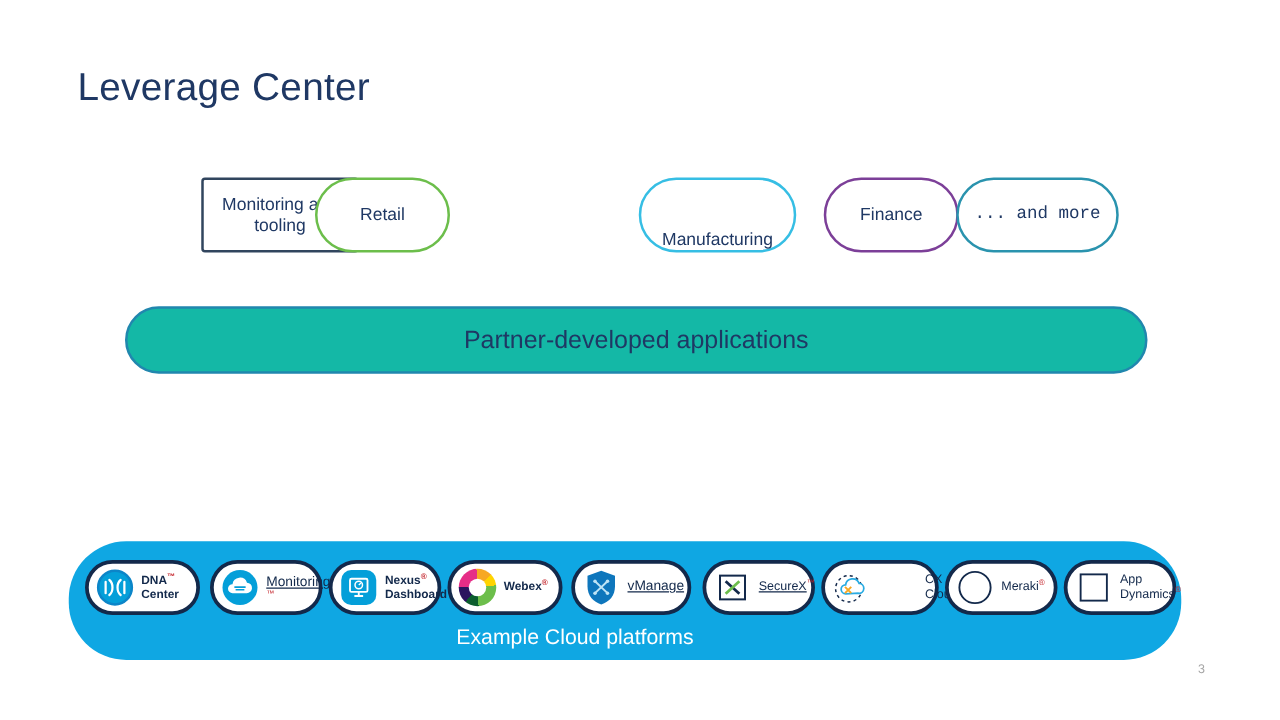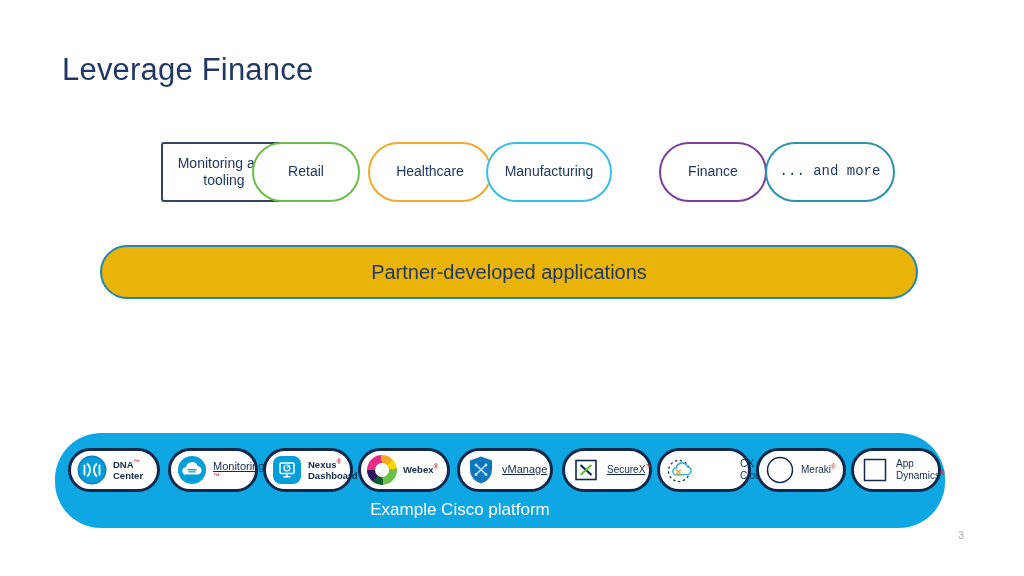--- a/index.html
+++ b/index.html
@@ -17,21 +17,21 @@
     display:flex;align-items:center;justify-content:center;text-align:center;
     border:2.5px solid var(--c);background:#fff;color:#1F3864;
     font-size:14px;line-height:1.25;padding:0 10px;
   }
   .industry.pill{border-radius:31px;}
   .industry.rect{border-radius:3px;}
   
   .connector{position:absolute;color:var(--c);}
   
   .bar{
-    position:absolute;box-sizing:border-box;background:#eab308;
+    position:absolute;box-sizing:border-box;background:#14b8a6;
     border:2.5px solid #2187AE;display:flex;flex-direction:column;
     align-items:center;justify-content:center;color:#1F3864;
   }
   .partner-bar{left:100px;top:245px;width:818px;height:54px;border-radius:27px;font-size:20px;font-weight:500;}
   .extend-bar{left:95px;top:344px;width:822px;height:87px;border-radius:44px;font-size:20px;font-weight:500;line-height:1.55;}
   
   .platforms-bar{
     position:absolute;left:55px;top:433px;width:890px;height:95px;
     border-radius:46px;background:#0FA7E3;
   }
@@ -61,21 +61,21 @@
   }
   .page-num{
     position:absolute;right:60px;top:530px;color:#A6A6A6;font-size:10px;
   }
 </style>
 </head>
 <body>
 
 <div class="slide">
 
-  <h1 class="title">Leverage Finance</h1>
+  <h1 class="title">Leverage Center</h1>
 
   <svg width="0" height="0" style="position:absolute">
     <defs>
       <g id="socket" fill="none" stroke-width="3">
         <path d="M18 0 V22"></path>
         <path d="M5 44 V35 A13 13 0 0 1 31 35 V44" fill="#ffffff"></path>
       </g>
       <g id="plug" fill="none" stroke-width="3">
         <path d="M13 0 V9 M27 0 V9"></path>
         <path d="M7 9 H33"></path>
@@ -84,24 +84,21 @@
       </g>
     </defs>
   </svg>
 
   <div class="industry rect" style="left: 117px; width: 126px; margin-left: 44px; --c: #31455E;">
       <span>Monitoring and tooling</span>
     </div>
   <div class="industry pill" style="left: 252px; width: 108px; --c: #6CBE4B;">
       <span>Retail</span>
     </div>
-  <div class="industry pill" style="left: 368px; width: 124px; --c: #F7A828;">
-      <span>Healthcare</span>
-    </div>
-  <div class="industry pill" style="left: 486px; width: 126px; --c: #36BEE4;">
+  <div class="industry pill" style="left: 511px; width: 126px; align-items: flex-end; --c: #36BEE4;">
       <span>Manufacturing</span>
     </div>
   <div class="industry pill" style="left: 659px; width: 108px; --c: #7C3F98;">
       <span>Finance</span>
     </div>
   <div class="industry pill" style="left: 765px; width: 130px; font-family: Liberation Mono, monospace; --c: #2A93AE;">
       <span>... and more</span>
     </div>
 
   <svg class="connector" style="left: 162px; top: 202px; --c: #31455E;" width="36" height="44">
@@ -265,17 +262,17 @@
         <svg viewBox="0 0 30 30" width="30" height="30">
           <rect x="4.5" y="4.5" width="21" height="21" fill="#fff" stroke="#13294B" stroke-width="1.5"></rect>
         </svg>
       </span>
       <span class="chip-label md">
         <span>App</span>
         <div><span>Dynamics</span><sup class="tm">®</sup></div>
       </span>
     </div>
 
-    <div class="caption">Example Cisco platform</div>
+    <div class="caption">Example Cloud platforms</div>
   </div>
 
   <div class="page-num">3</div>
 </div>
 
 </body></html>

